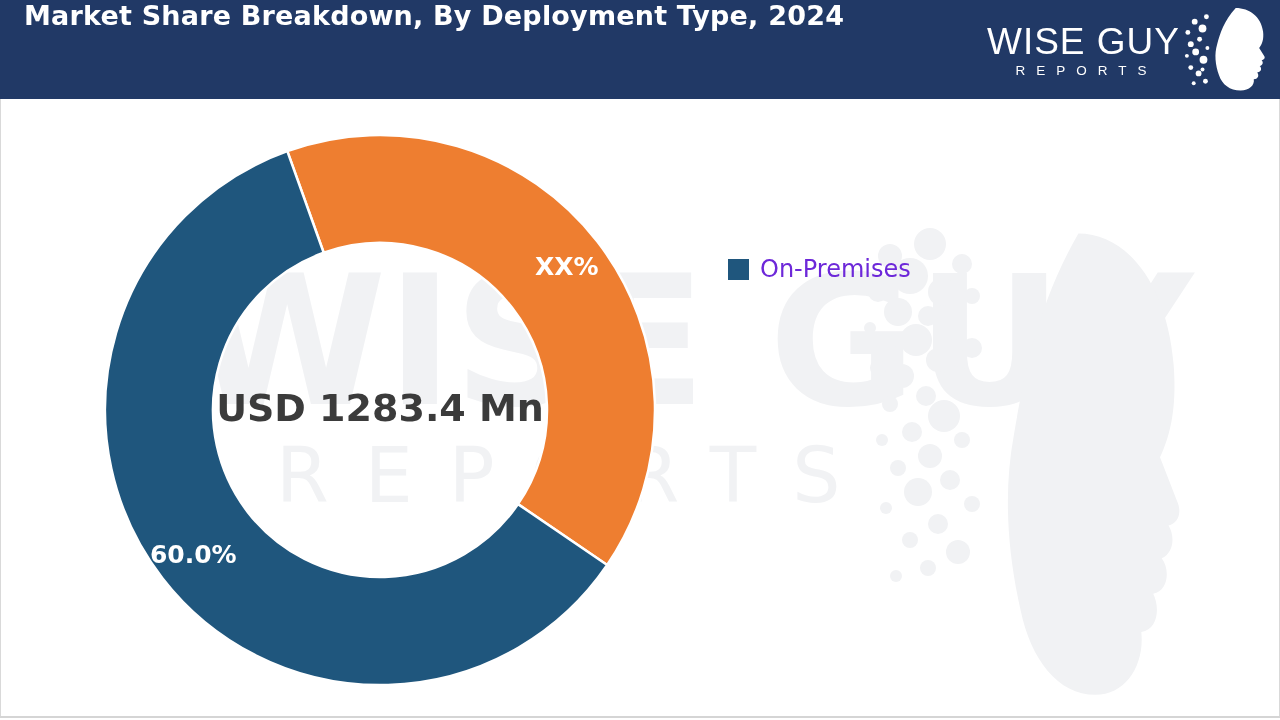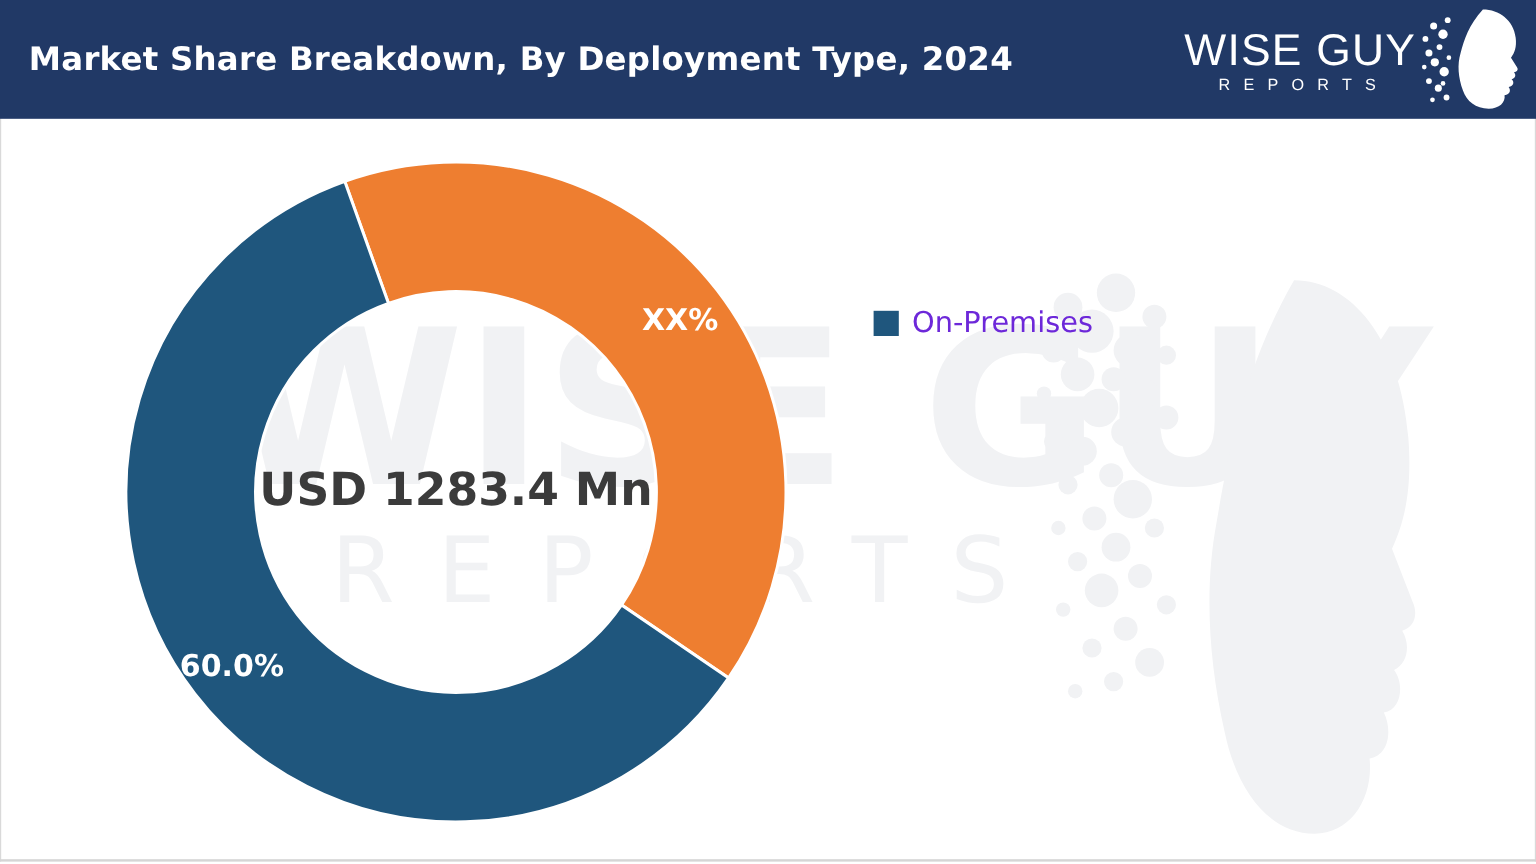--- a/index.html
+++ b/index.html
@@ -3,21 +3,21 @@
 <meta charset="utf-8">
 <style>
   html,body{margin:0;padding:0;}
   body{
     width:1280px;height:720px;position:relative;overflow:hidden;
     background:#ffffff;font-family:"DejaVu Sans","Liberation Sans",sans-serif;
   }
   
   .header{
     position:absolute;left:0;top:0;width:1280px;height:99px;
-    background:#213966;z-index:10;display:flex;align-items:center;
+    background:#213966;z-index:10;display:flex;align-items:flex-start;
   }
   .title{
     margin-left:24px;color:#ffffff;font-size:27px;font-weight:700;
     letter-spacing:0.2px;white-space:nowrap;
   }
   .logo{
     position:absolute;right:14px;top:6px;height:88px;
     display:flex;align-items:center;gap:2px;
   }
   .logo-text{display:flex;flex-direction:column;align-items:center;color:#fff;}

